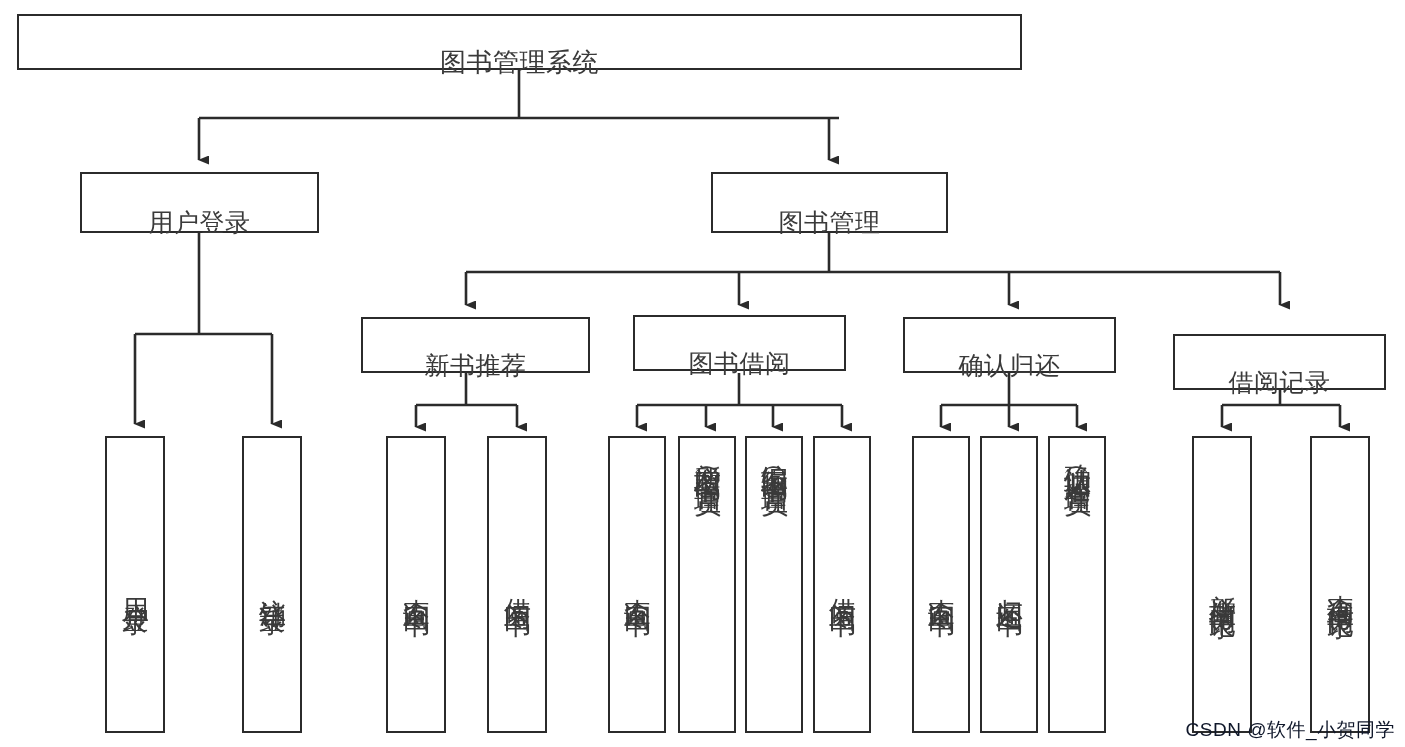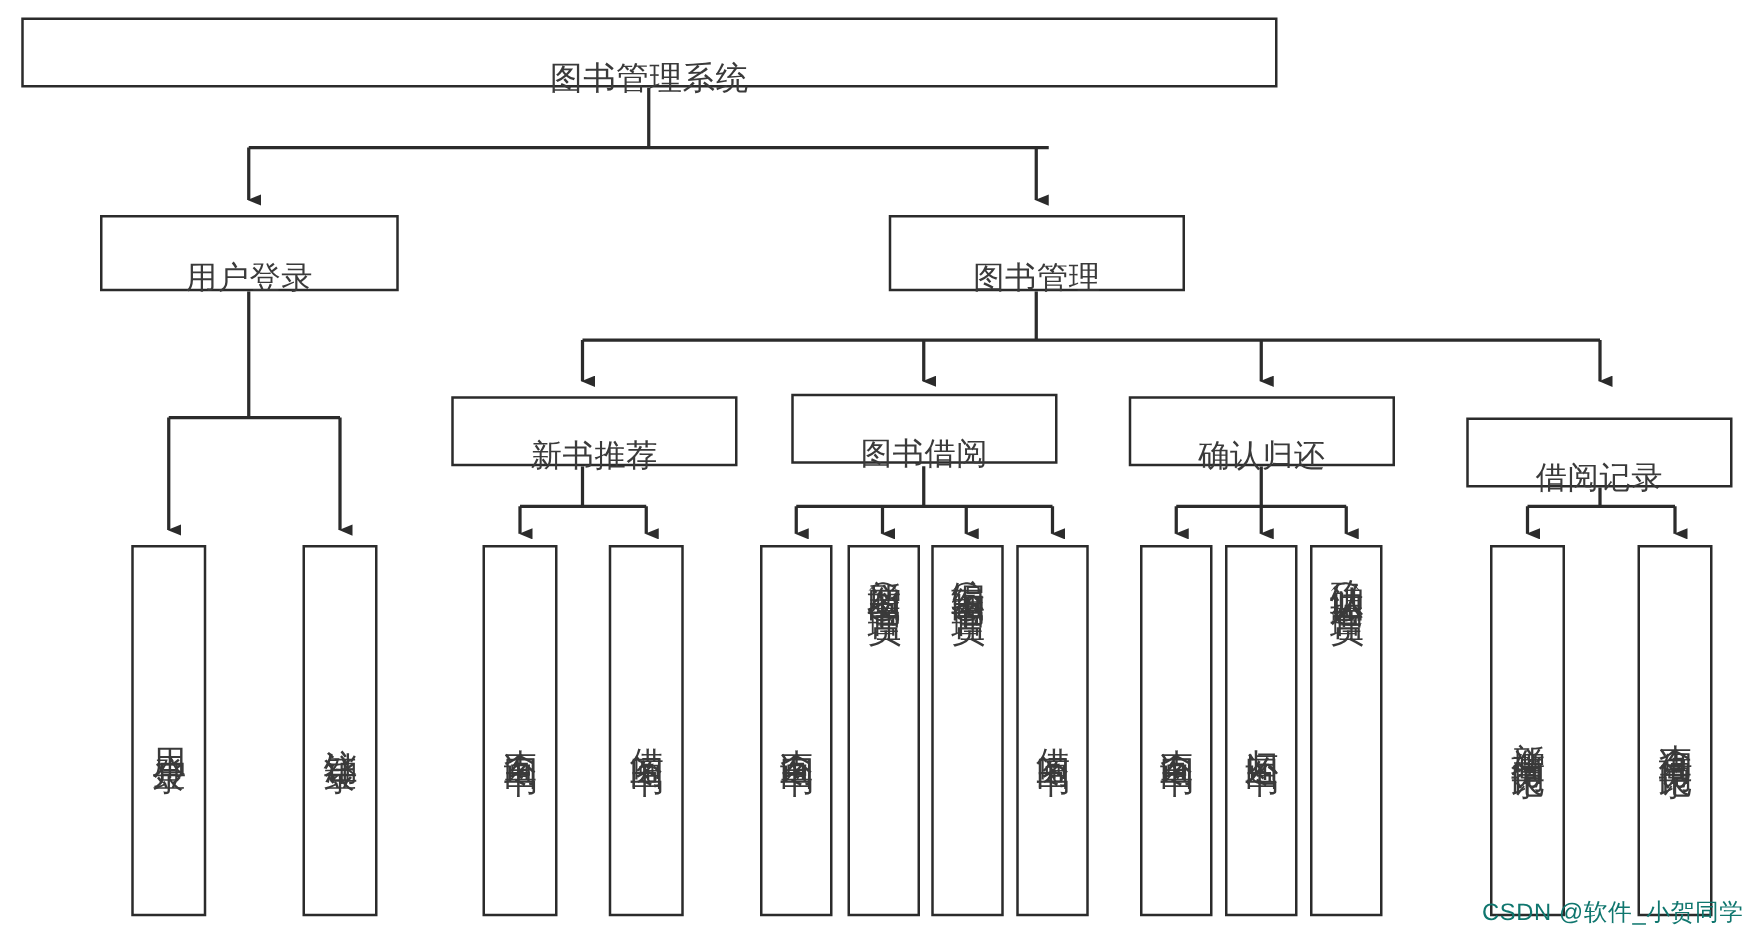--- a/index.html
+++ b/index.html
@@ -70,21 +70,21 @@
   }
   .node.vertical.top-aligned .node-label {
     margin-top: 4px;
     margin-bottom: auto;
   }
   #watermark {
     position: absolute;
     right: 10px;
     bottom: 4px;
     font-size: 19px;
-    color: #0f766e;
+    color: #0f172a;
     white-space: nowrap;
     z-index: 5;
     letter-spacing: 0.5px;
   }
 </style>
 </head>
 <body>
 
 <div id="diagram-root">
 

